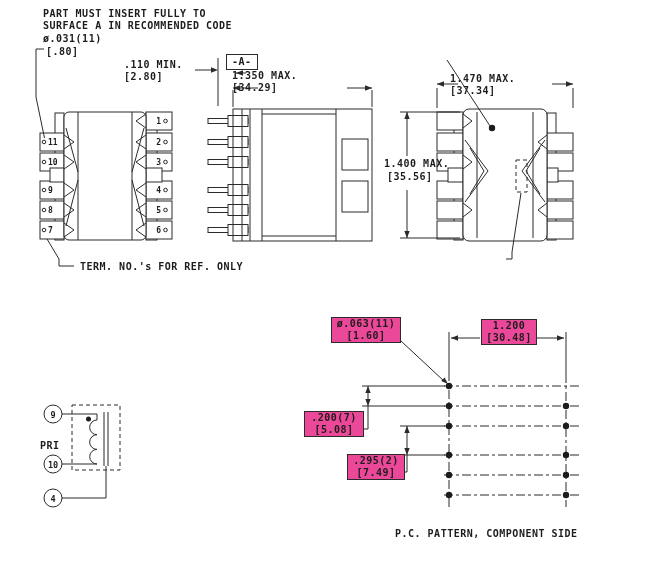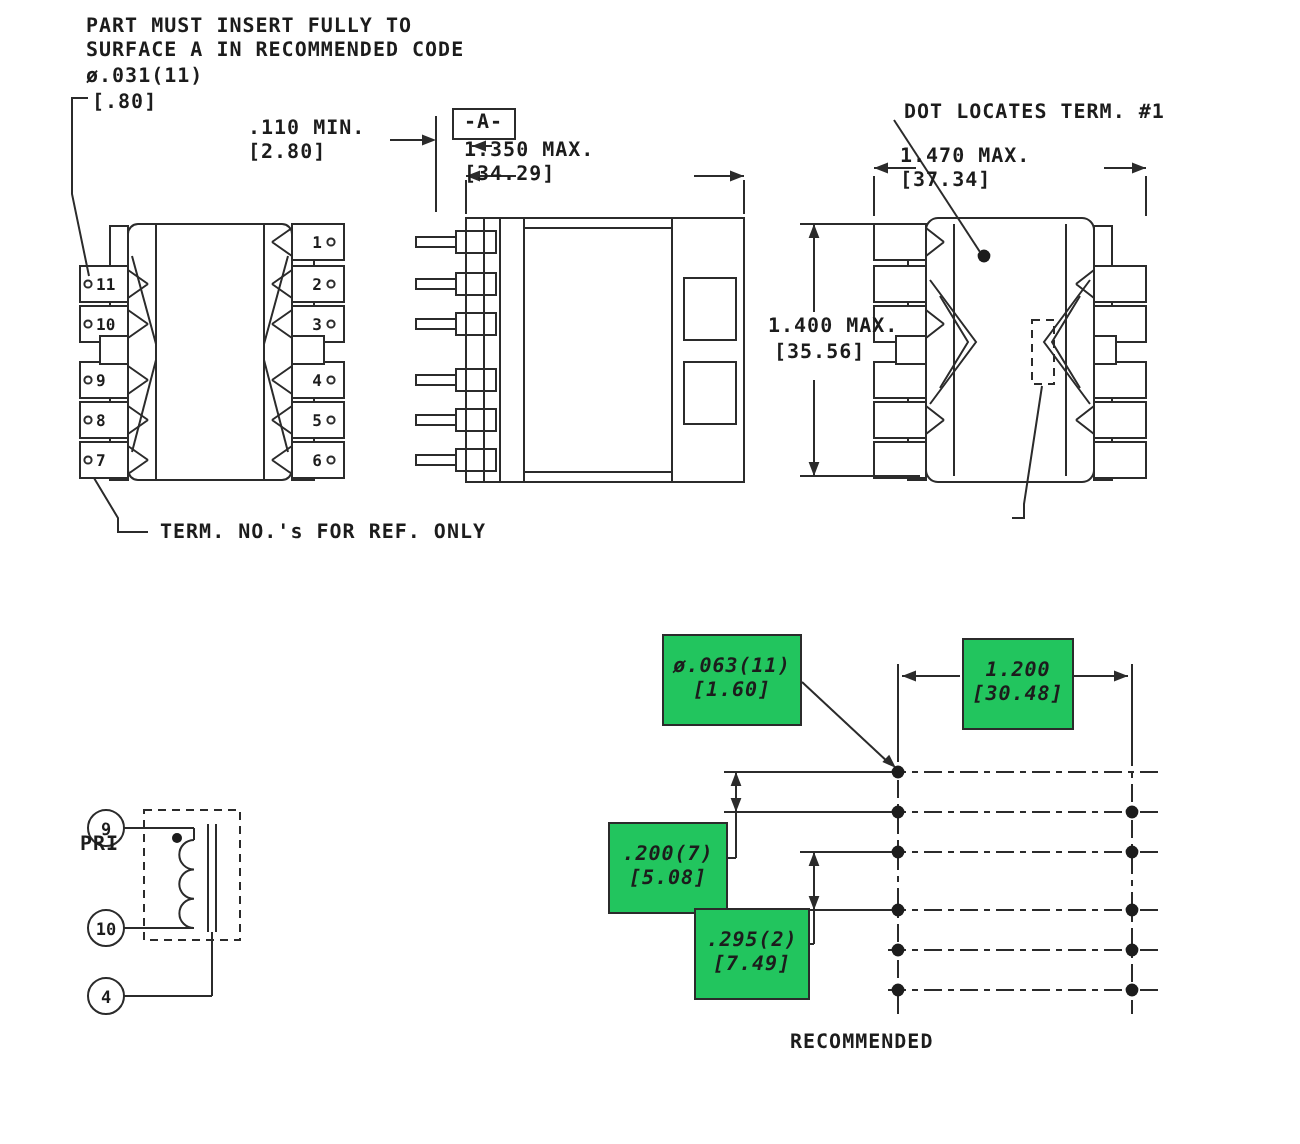--- a/index.html
+++ b/index.html
@@ -3,21 +3,21 @@
 <meta charset="utf-8">
 <style>
   html,body{margin:0;padding:0;}
   body{width:650px;height:572px;position:relative;background:#ffffff;overflow:hidden;
        font-family:"DejaVu Sans Mono", monospace;}
   #stage{position:absolute;left:0;top:0;width:650px;height:572px;}
   svg{position:absolute;left:0;top:0;}
   .t{position:absolute;font:bold 10px "DejaVu Sans Mono", monospace;letter-spacing:0.5px;
      color:#1c1c1c;white-space:nowrap;line-height:12px;}
   .dim{}
-  .box{border:1.2px solid #2b2b2b;background:#22c55e;text-align:center;padding:10px 2px;font-style:italic;}
+  .box{border:1.2px solid #2b2b2b;background:#ec4899;text-align:center;padding:0 2px;}
   .datum{border:1.2px solid #2b2b2b;background:#fff;padding:1px 5px;}
 </style>
 </head>
 <body>
 
 <div id="stage">
 
 <svg id="art" width="650" height="572" viewBox="0 0 650 572">
   <g stroke="#2b2b2b" stroke-width="1" fill="none">
 
@@ -257,21 +257,20 @@
   <div>[2.80]</div>
 </div>
 
 <div class="t datum" style="left:226px;top:54px">-A-</div>
 
 <div class="t dim" style="left:232px;top:70px;width:112px">
   <div>1.350 MAX.</div>
   <div>[34.29]</div>
 </div>
 
-<div class="t" style="left:452px;top:51px">DOT LOCATES TERM. #1</div>
 
 <div class="t dim" style="left:450px;top:73px;width:110px">
   <div>1.470 MAX.</div>
   <div>[37.34]</div>
 </div>
 
 <div class="t" style="left:384px;top:158px">1.400 MAX.</div>
 <div class="t" style="left:387px;top:171px">[35.56]</div>
 
 <div class="t" style="left:80px;top:261px">TERM. NO.'s FOR REF. ONLY</div>
@@ -286,17 +285,17 @@
 </div>
 <div class="t dim box" style="left:304px;top:411px;width:54px">
   <div>.200(7)</div>
   <div>[5.08]</div>
 </div>
 <div class="t dim box" style="left:347px;top:454px;width:52px">
   <div>.295(2)</div>
   <div>[7.49]</div>
 </div>
 
-<div class="t dim" style="left:395px;top:516px;width:220px">RECOMMENDED</div>
-
-<div class="t" style="left:40px;top:417px">PRI</div>
+<div class="t dim" style="left:395px;top:528px;width:220px">P.C. PATTERN, COMPONENT SIDE</div>
+
+<div class="t" style="left:40px;top:440px">PRI</div>
 
 </div>
 
 </body></html>

